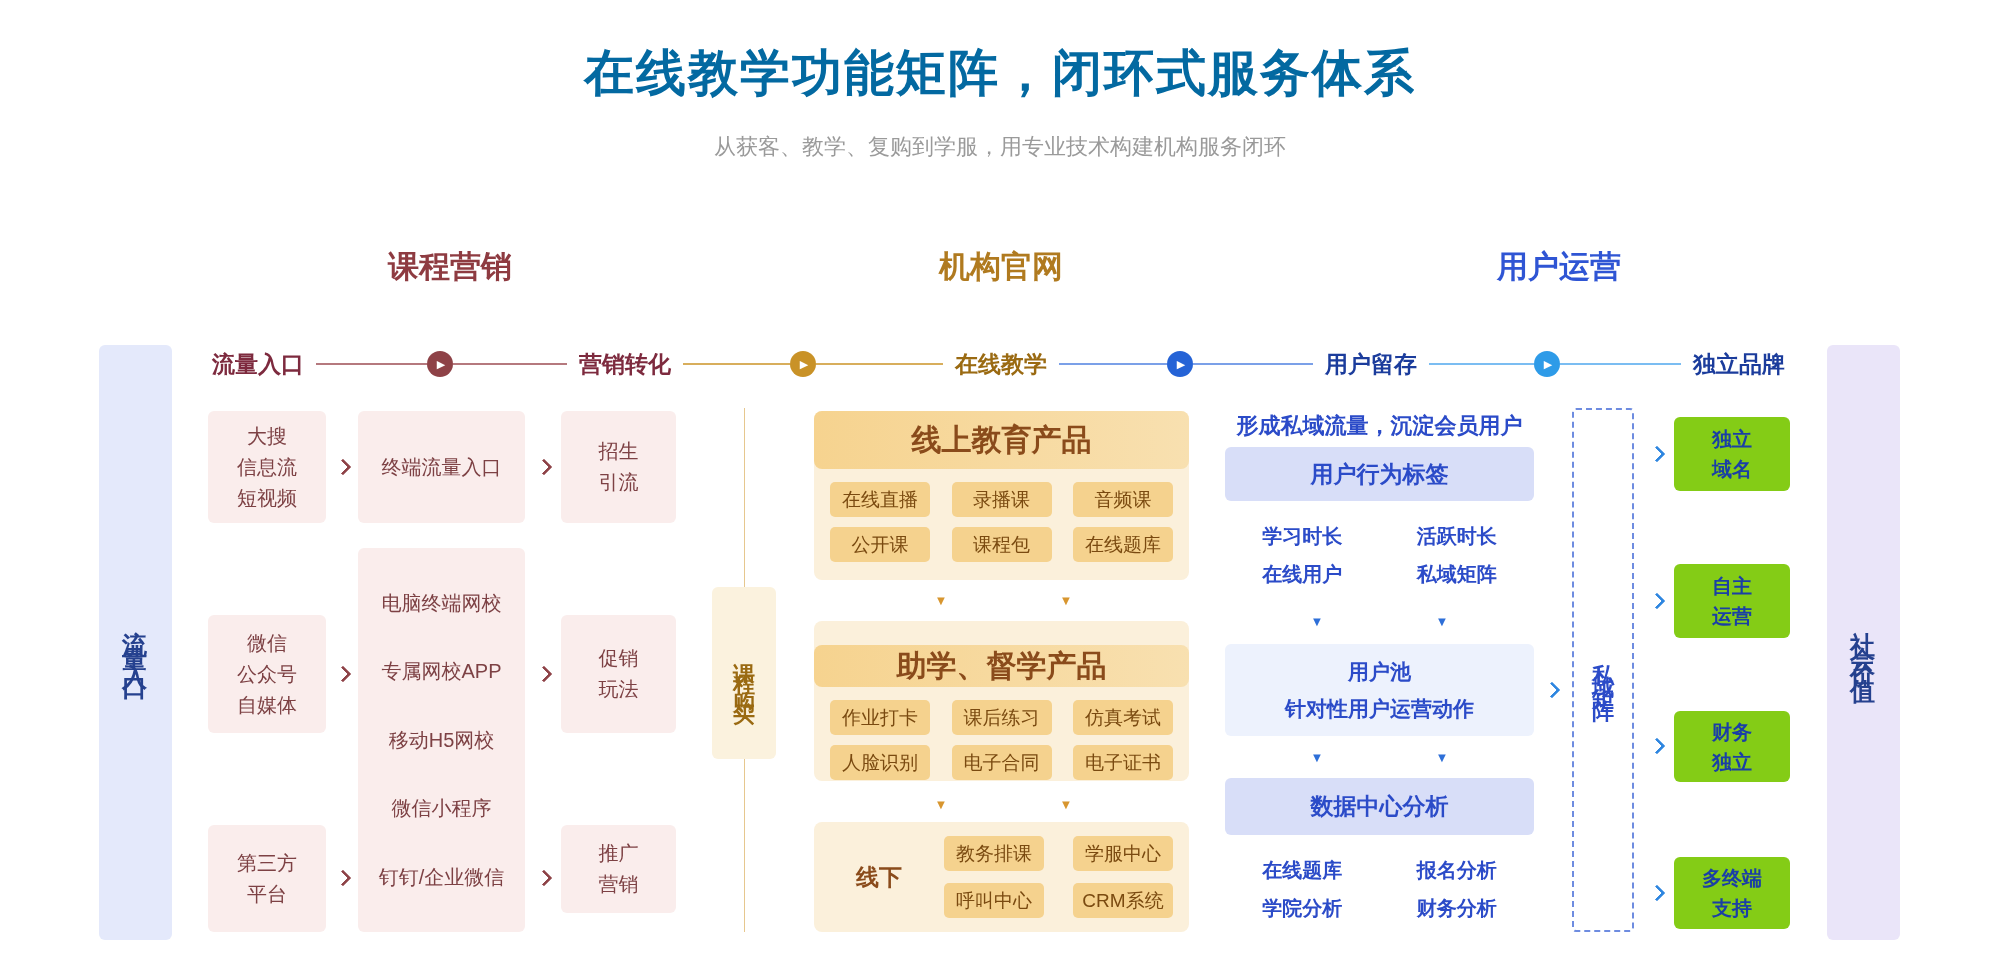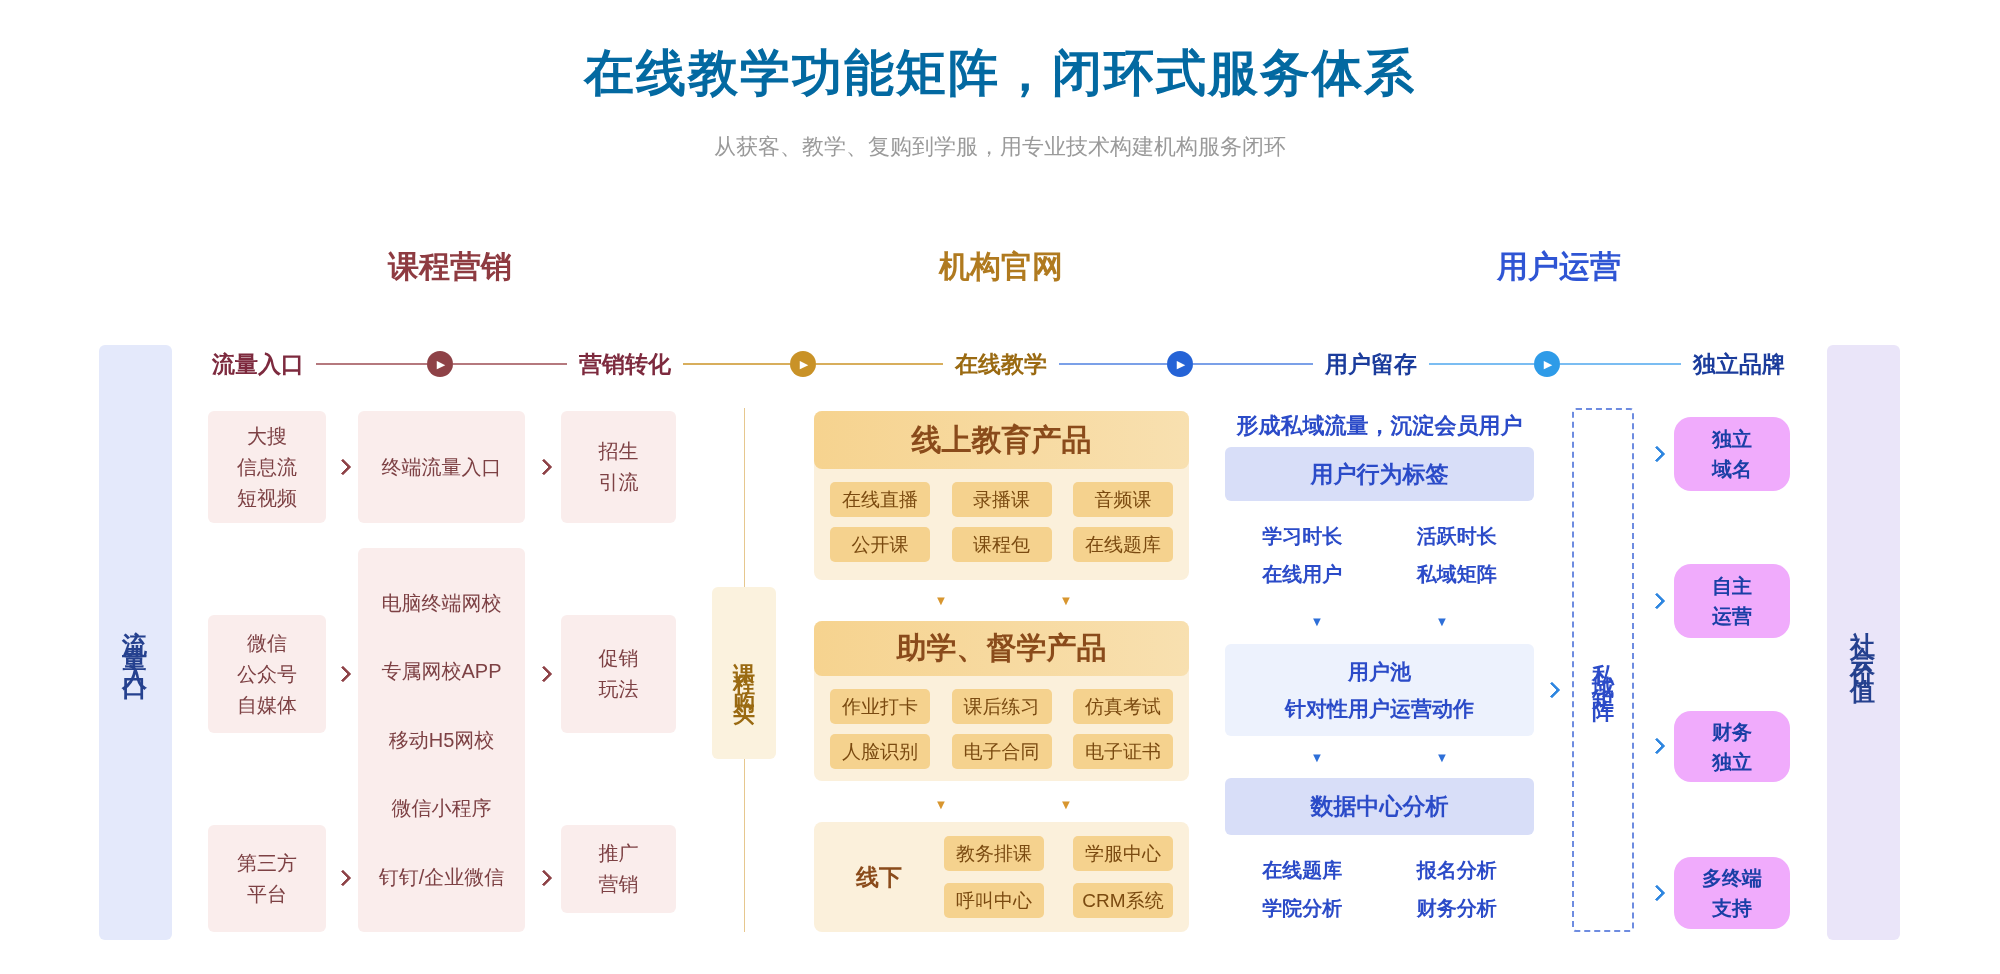--- a/index.html
+++ b/index.html
@@ -50,21 +50,21 @@
   .off-grid { flex:1; display:grid; grid-template-columns:repeat(2,100px); justify-content:space-between; row-gap:12px; }
 
   .op-headline { position:absolute; text-align:center; font-size:22px; font-weight:700; color:#2B4BC8; }
   .bhead { position:absolute; background:#D8DEF8; border-radius:6px; display:flex; align-items:center; justify-content:center; font-size:23px; font-weight:700; color:#2B4BC8; }
   .bgrid { position:absolute; display:grid; grid-template-columns:1fr 1fr; row-gap:8px; }
   .bgrid div { height:30px; line-height:30px; text-align:center; font-size:20px; font-weight:600; color:#2B4BC8; }
   .pool { position:absolute; background:#EDF2FD; border-radius:6px; display:flex; flex-direction:column; align-items:center; justify-content:center; gap:9px; color:#2B4BC8; font-size:21px; font-weight:600; }
 
   .matrix { position:absolute; border:2px dashed #6E8CE0; border-radius:4px; background:#ffffff; color:#2B4BC8; font-size:22px; font-weight:700; letter-spacing:12px; }
 
-  .bluebox { position:absolute; background:#f0abfc; border-radius:17px; display:flex; flex-direction:column; align-items:center; justify-content:center; color:#1A3FA6; font-size:20px; line-height:30px; font-weight:600; text-align:center; }
+  .bluebox { position:absolute; background:#84cc16; border-radius:6px; display:flex; flex-direction:column; align-items:center; justify-content:center; color:#1A3FA6; font-size:20px; line-height:30px; font-weight:600; text-align:center; }
 
   .sidebar { position:absolute; border-radius:6px; color:#25418F; font-size:25px; font-weight:700; letter-spacing:16px; }
   .left-bar { background:#E4E9FB; }
   .right-bar { background:#EAE5F9; }
 </style>
 </head>
 <body>
 
 <div class="canvas">
 
@@ -156,21 +156,21 @@
       <div class="obtn">公开课</div>
       <div class="obtn">课程包</div>
       <div class="obtn">在线题库</div>
     </div>
   </div>
 
   <div class="darr o-darr" style="left:927px;top:590px;"></div>
   <div class="darr o-darr" style="left:1052px;top:590px;"></div>
 
   <div class="ogroup" style="left:814px;top:621px;width:375px;height:160px;">
-    <div class="ohead" style="height:55px;">助学、督学产品</div>
+    <div class="ohead" style="height:42px;margin-top:24px;">助学、督学产品</div>
     <div class="btn-row">
       <div class="obtn">作业打卡</div>
       <div class="obtn">课后练习</div>
       <div class="obtn">仿真考试</div>
     </div>
     <div class="btn-row" style="margin-top:10px;">
       <div class="obtn">人脸识别</div>
       <div class="obtn">电子合同</div>
       <div class="obtn">电子证书</div>
     </div>

